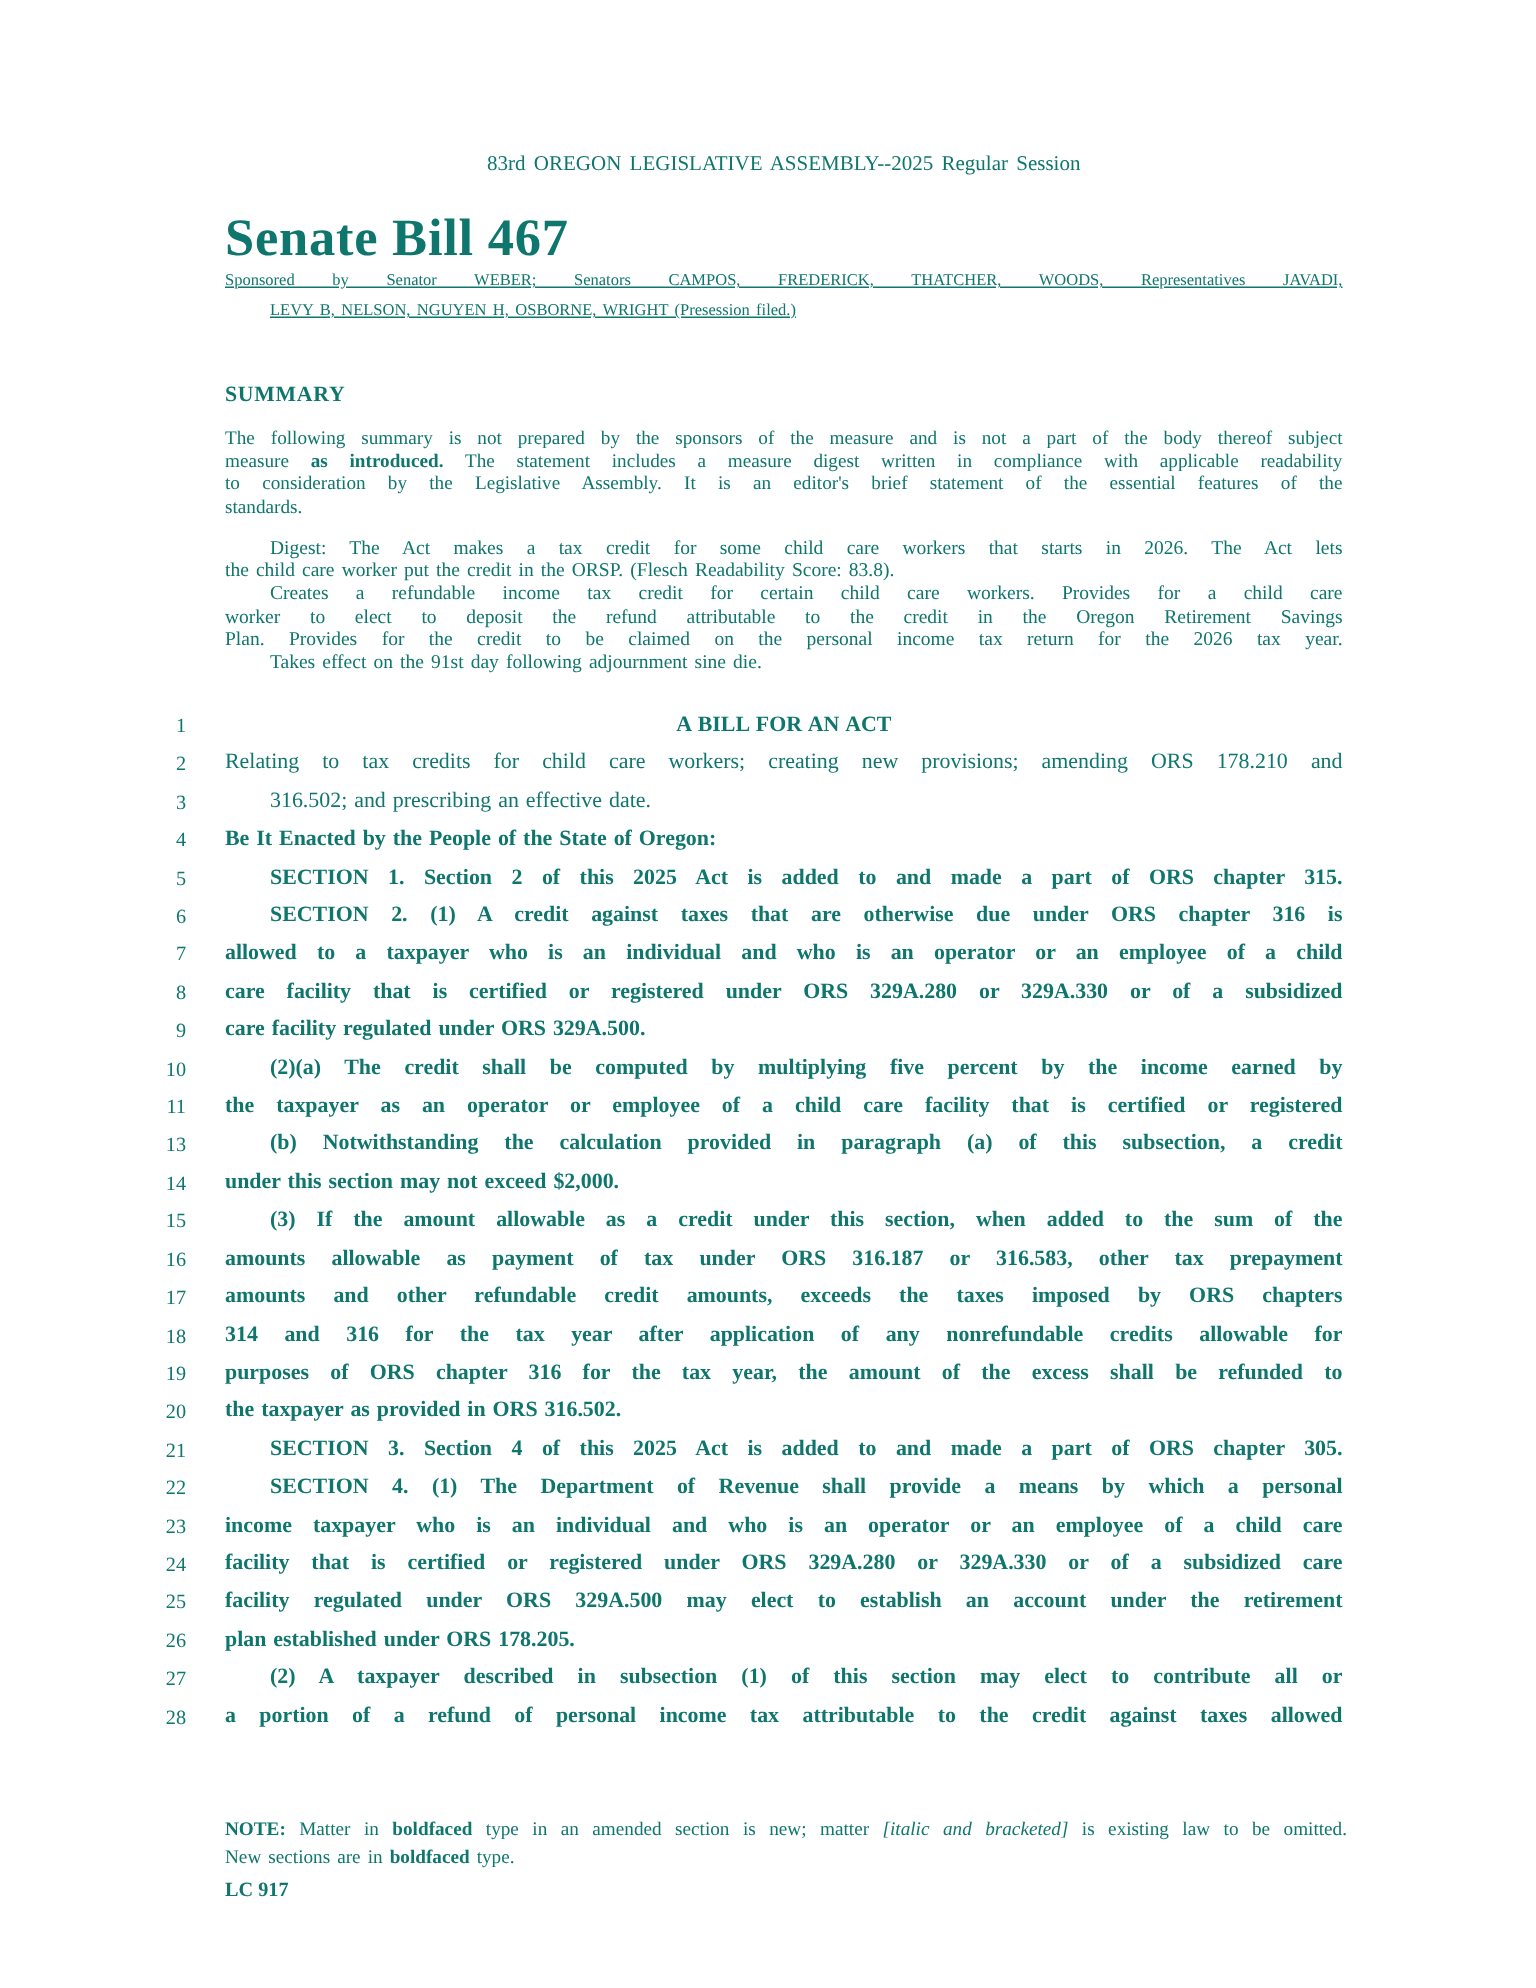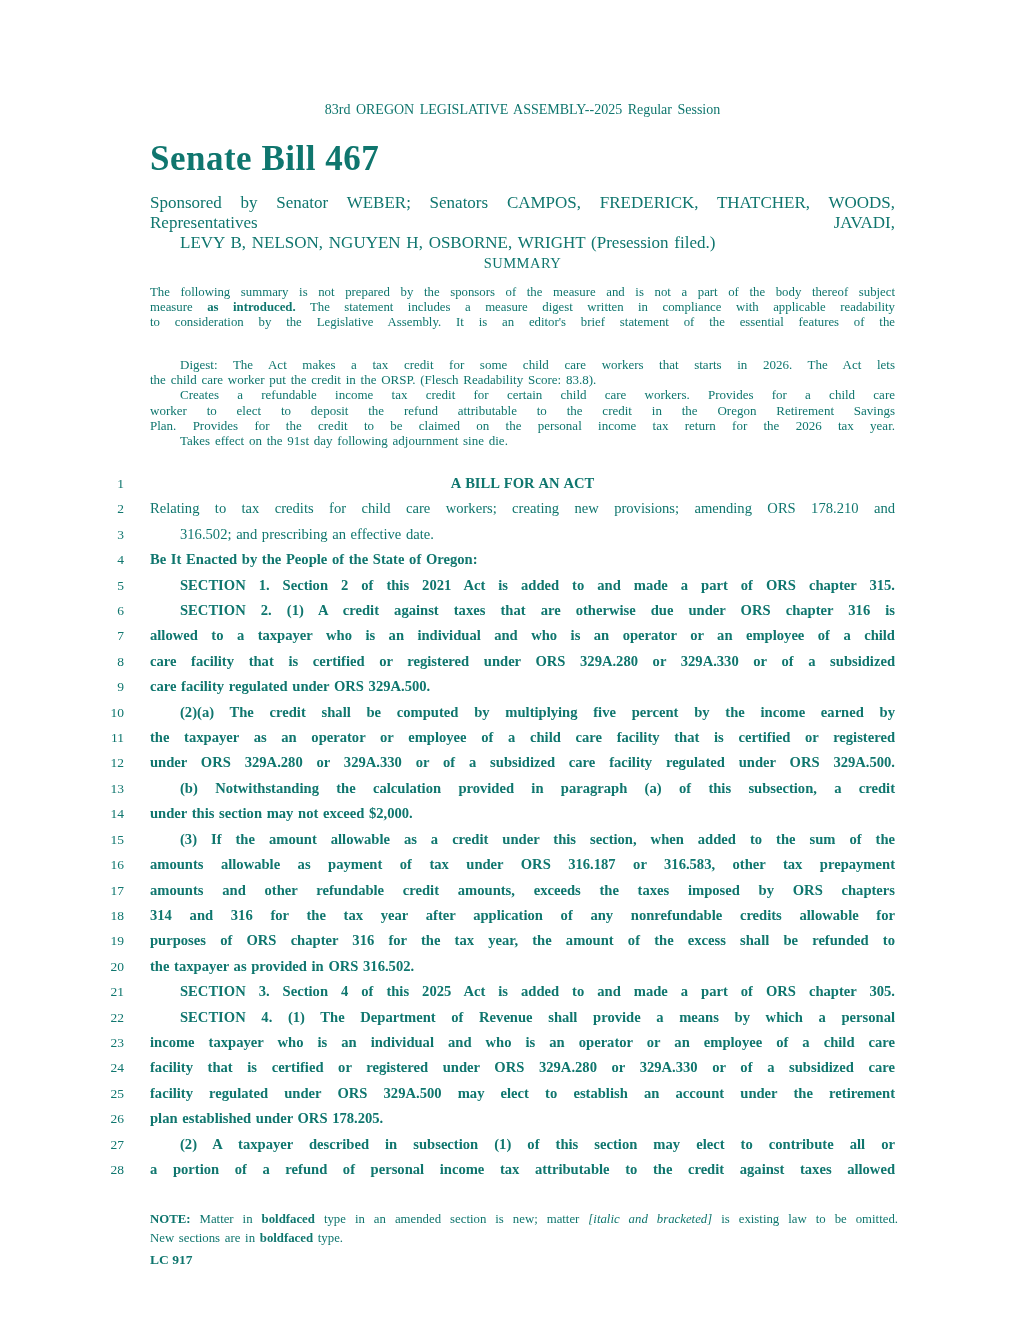--- a/index.html
+++ b/index.html
@@ -30,35 +30,35 @@
     top: 139px;
     left: 150px;
     width: 745px;
     text-align: left;
     font-size: 35px;
     font-weight: bold;
     letter-spacing: 0.5px;
   }
   .sponsor-block {
     position: absolute;
-    top: 193px;
-    left: 150px;
-    width: 745px;
-    font-size: 17px;
+    top: 177px;
+    left: 150px;
+    width: 745px;
+    font-size: 11px;
     line-height: 20px;
     word-spacing: 1.5px;
+    text-decoration: underline;
   }
   .summary-heading {
     position: absolute;
     top: 255px;
     left: 150px;
     width: 745px;
-    text-align: center;
     font-size: 14.5px;
-    font-weight: normal;
+    font-weight: bold;
     letter-spacing: 0.5px;
   }
   .summary-block {
     position: absolute;
     top: 285px;
     left: 150px;
     width: 745px;
     font-size: 12.8px;
     line-height: 15.2px;
     word-spacing: 1.5px;
@@ -137,20 +137,21 @@
       <div class="j"><span>Sponsored by Senator WEBER; Senators CAMPOS, FREDERICK, THATCHER, WOODS, Representatives JAVADI,</span></div>
       <div class="ind"><span>LEVY B, NELSON, NGUYEN H, OSBORNE, WRIGHT (Presession filed.)</span></div>
     </div>
 
   <div class="summary-heading">SUMMARY</div>
 
   <div class="summary-block" id="summary-block">
       <div class="j"><span>The following summary is not prepared by the sponsors of the measure and is not a part of the body thereof subject</span></div>
       <div class="j"><span>measure </span><span class="b">as introduced.</span><span> The statement includes a measure digest written in compliance with applicable readability</span></div>
       <div class="j"><span>to consideration by the Legislative Assembly. It is an editor's brief statement of the essential features of the</span></div>
+      <div class=""><span>standards.</span></div>
     </div>
 
   <div class="digest-block" id="digest-block">
       <div class="j ind"><span>Digest: The Act makes a tax credit for some child care workers that starts in 2026. The Act lets</span></div>
       <div class=""><span>the child care worker put the credit in the ORSP. (Flesch Readability Score: 83.8).</span></div>
       <div class="j ind"><span>Creates a refundable income tax credit for certain child care workers. Provides for a child care</span></div>
       <div class="j"><span>worker to elect to deposit the refund attributable to the credit in the Oregon Retirement Savings</span></div>
       <div class="j"><span>Plan. Provides for the credit to be claimed on the personal income tax return for the 2026 tax year.</span></div>
       <div class="ind"><span>Takes effect on the 91st day following adjournment sine die.</span></div>
     </div>
@@ -167,21 +168,21 @@
       <div class="line-row">
         <div class="line-num">3</div>
         <div class="ind line-text"><span>316.502; and prescribing an effective date.</span></div>
       </div>
       <div class="line-row">
         <div class="line-num">4</div>
         <div class="b line-text"><span>Be It Enacted by the People of the State of Oregon:</span></div>
       </div>
       <div class="line-row">
         <div class="line-num">5</div>
-        <div class="j ind b line-text"><span class="sec">SECTION 1.</span><span> Section 2 of this 2021 Act is added to and made a part of ORS chapter 315.</span></div>
+        <div class="j ind b line-text"><span class="sec">SECTION 1.</span><span> Section 2 of this 2025 Act is added to and made a part of ORS chapter 315.</span></div>
       </div>
       <div class="line-row">
         <div class="line-num">6</div>
         <div class="j ind b line-text"><span class="sec">SECTION 2.</span><span> (1) A credit against taxes that are otherwise due under ORS chapter 316 is</span></div>
       </div>
       <div class="line-row">
         <div class="line-num">7</div>
         <div class="j b line-text"><span>allowed to a taxpayer who is an individual and who is an operator or an employee of a child</span></div>
       </div>
       <div class="line-row">
@@ -192,24 +193,20 @@
         <div class="line-num">9</div>
         <div class="b line-text"><span>care facility regulated under ORS 329A.500.</span></div>
       </div>
       <div class="line-row">
         <div class="line-num">10</div>
         <div class="j ind b line-text"><span>(2)(a) The credit shall be computed by multiplying five percent by the income earned by</span></div>
       </div>
       <div class="line-row">
         <div class="line-num">11</div>
         <div class="j b line-text"><span>the taxpayer as an operator or employee of a child care facility that is certified or registered</span></div>
-      </div>
-      <div class="line-row">
-        <div class="line-num">12</div>
-        <div class="j b line-text"><span>under ORS 329A.280 or 329A.330 or of a subsidized care facility regulated under ORS 329A.500.</span></div>
       </div>
       <div class="line-row">
         <div class="line-num">13</div>
         <div class="j ind b line-text"><span>(b) Notwithstanding the calculation provided in paragraph (a) of this subsection, a credit</span></div>
       </div>
       <div class="line-row">
         <div class="line-num">14</div>
         <div class="b line-text"><span>under this section may not exceed $2,000.</span></div>
       </div>
       <div class="line-row">

